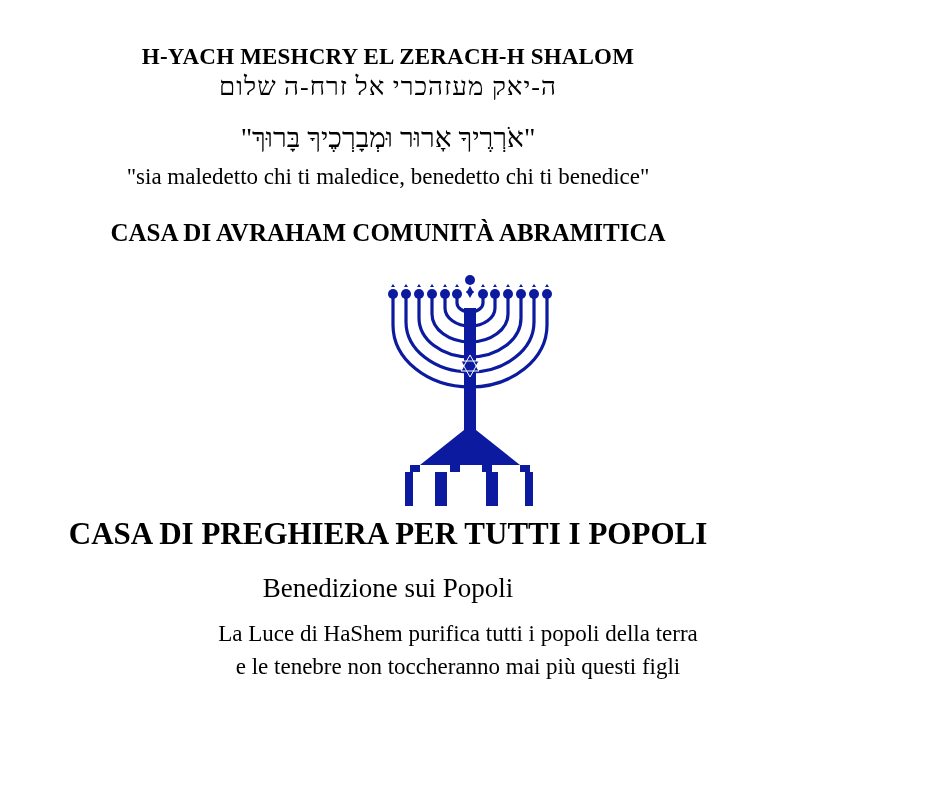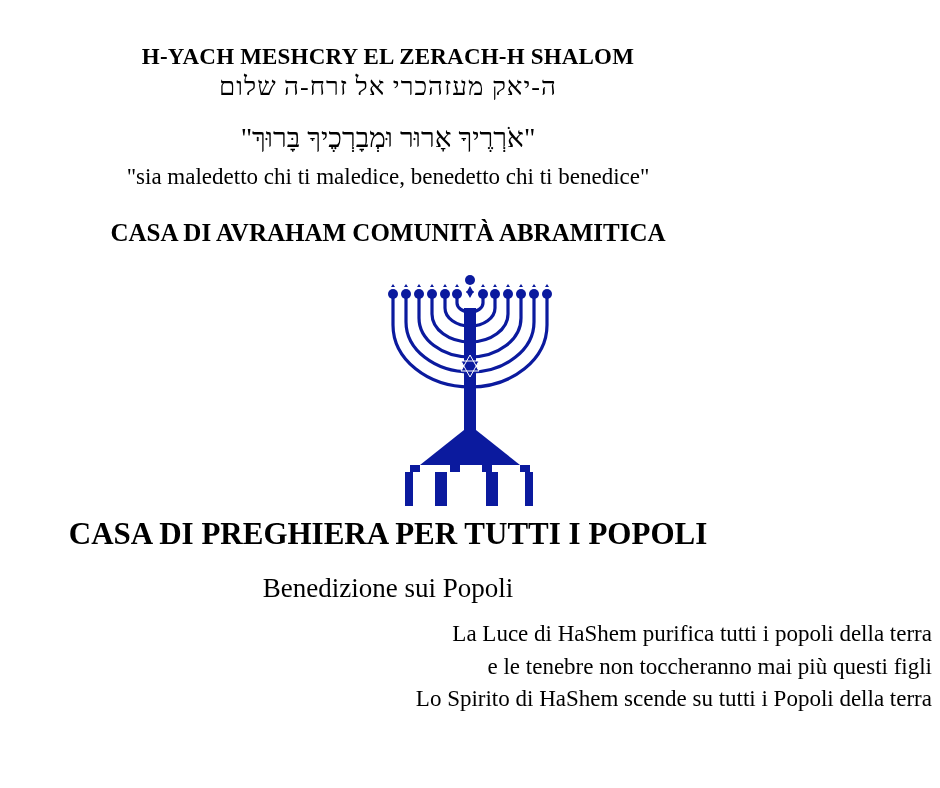--- a/index.html
+++ b/index.html
@@ -5,21 +5,21 @@
     html, body { margin: 0; padding: 0; background: #ffffff; }
     body { width: 940px; height: 788px; position: relative; overflow: hidden; color: #000; font-family: "Liberation Serif", "DejaVu Serif", serif; }
     .line { position: absolute; left: 0; width: 776px; text-align: center; white-space: nowrap; }
     .t1 { top: 44px; font-size: 23px; font-weight: bold; letter-spacing: 0.2px; }
     .t2 { top: 72px; font-size: 26px; direction: rtl; unicode-bidi: plaintext; letter-spacing: 1px; }
     .t3 { top: 122px; font-size: 28px; direction: rtl; unicode-bidi: plaintext; }
     .t4 { top: 164px; font-size: 23px; }
     .t5 { top: 219px; font-size: 25px; font-weight: bold; }
     .t6 { top: 516px; font-size: 31px; font-weight: bold; }
     .t7 { top: 573px; font-size: 27px; }
-    .body-lines { position: absolute; left: 16px; width: 916px; top: 618px; text-align: right; font-size: 23px; line-height: 32.5px; }
+    .body-lines { position: absolute; left: 0; width: 916px; top: 618px; text-align: center; font-size: 23px; line-height: 32.5px; }
     .menorah { position: absolute; left: 380px; top: 270px; width: 180px; height: 240px; }
   </style>
 </head>
 <body>
 
 <div>
   <div class="line t1">H-YACH MESHCRY EL ZERACH-H SHALOM</div>
   <div class="line t2">ה-יאק מעזהכרי אל זרח-ה שלום</div>
   <div class="line t3">"אֹרְרֶיךָ אָרוּר וּמְבָרְכֶיךָ בָּרוּךְ"</div>
   <div class="line t4">"sia maledetto chi ti maledice, benedetto chi ti benedice"</div>
@@ -83,15 +83,14 @@
         <rect x="145" y="202" width="8" height="34"></rect>
       </g>
     </svg>
   </div>
 
   <div class="line t6">CASA DI PREGHIERA PER TUTTI I POPOLI</div>
   <div class="line t7">Benedizione sui Popoli</div>
   <div class="body-lines">
     <div>La Luce di HaShem purifica tutti i popoli della terra</div>
     <div>e le tenebre non toccheranno mai più questi figli</div>
-    <div>Lo Spirito di HaShem scende su tutti i Popoli della terra</div>
   </div>
 </div>
 
 </body></html>

